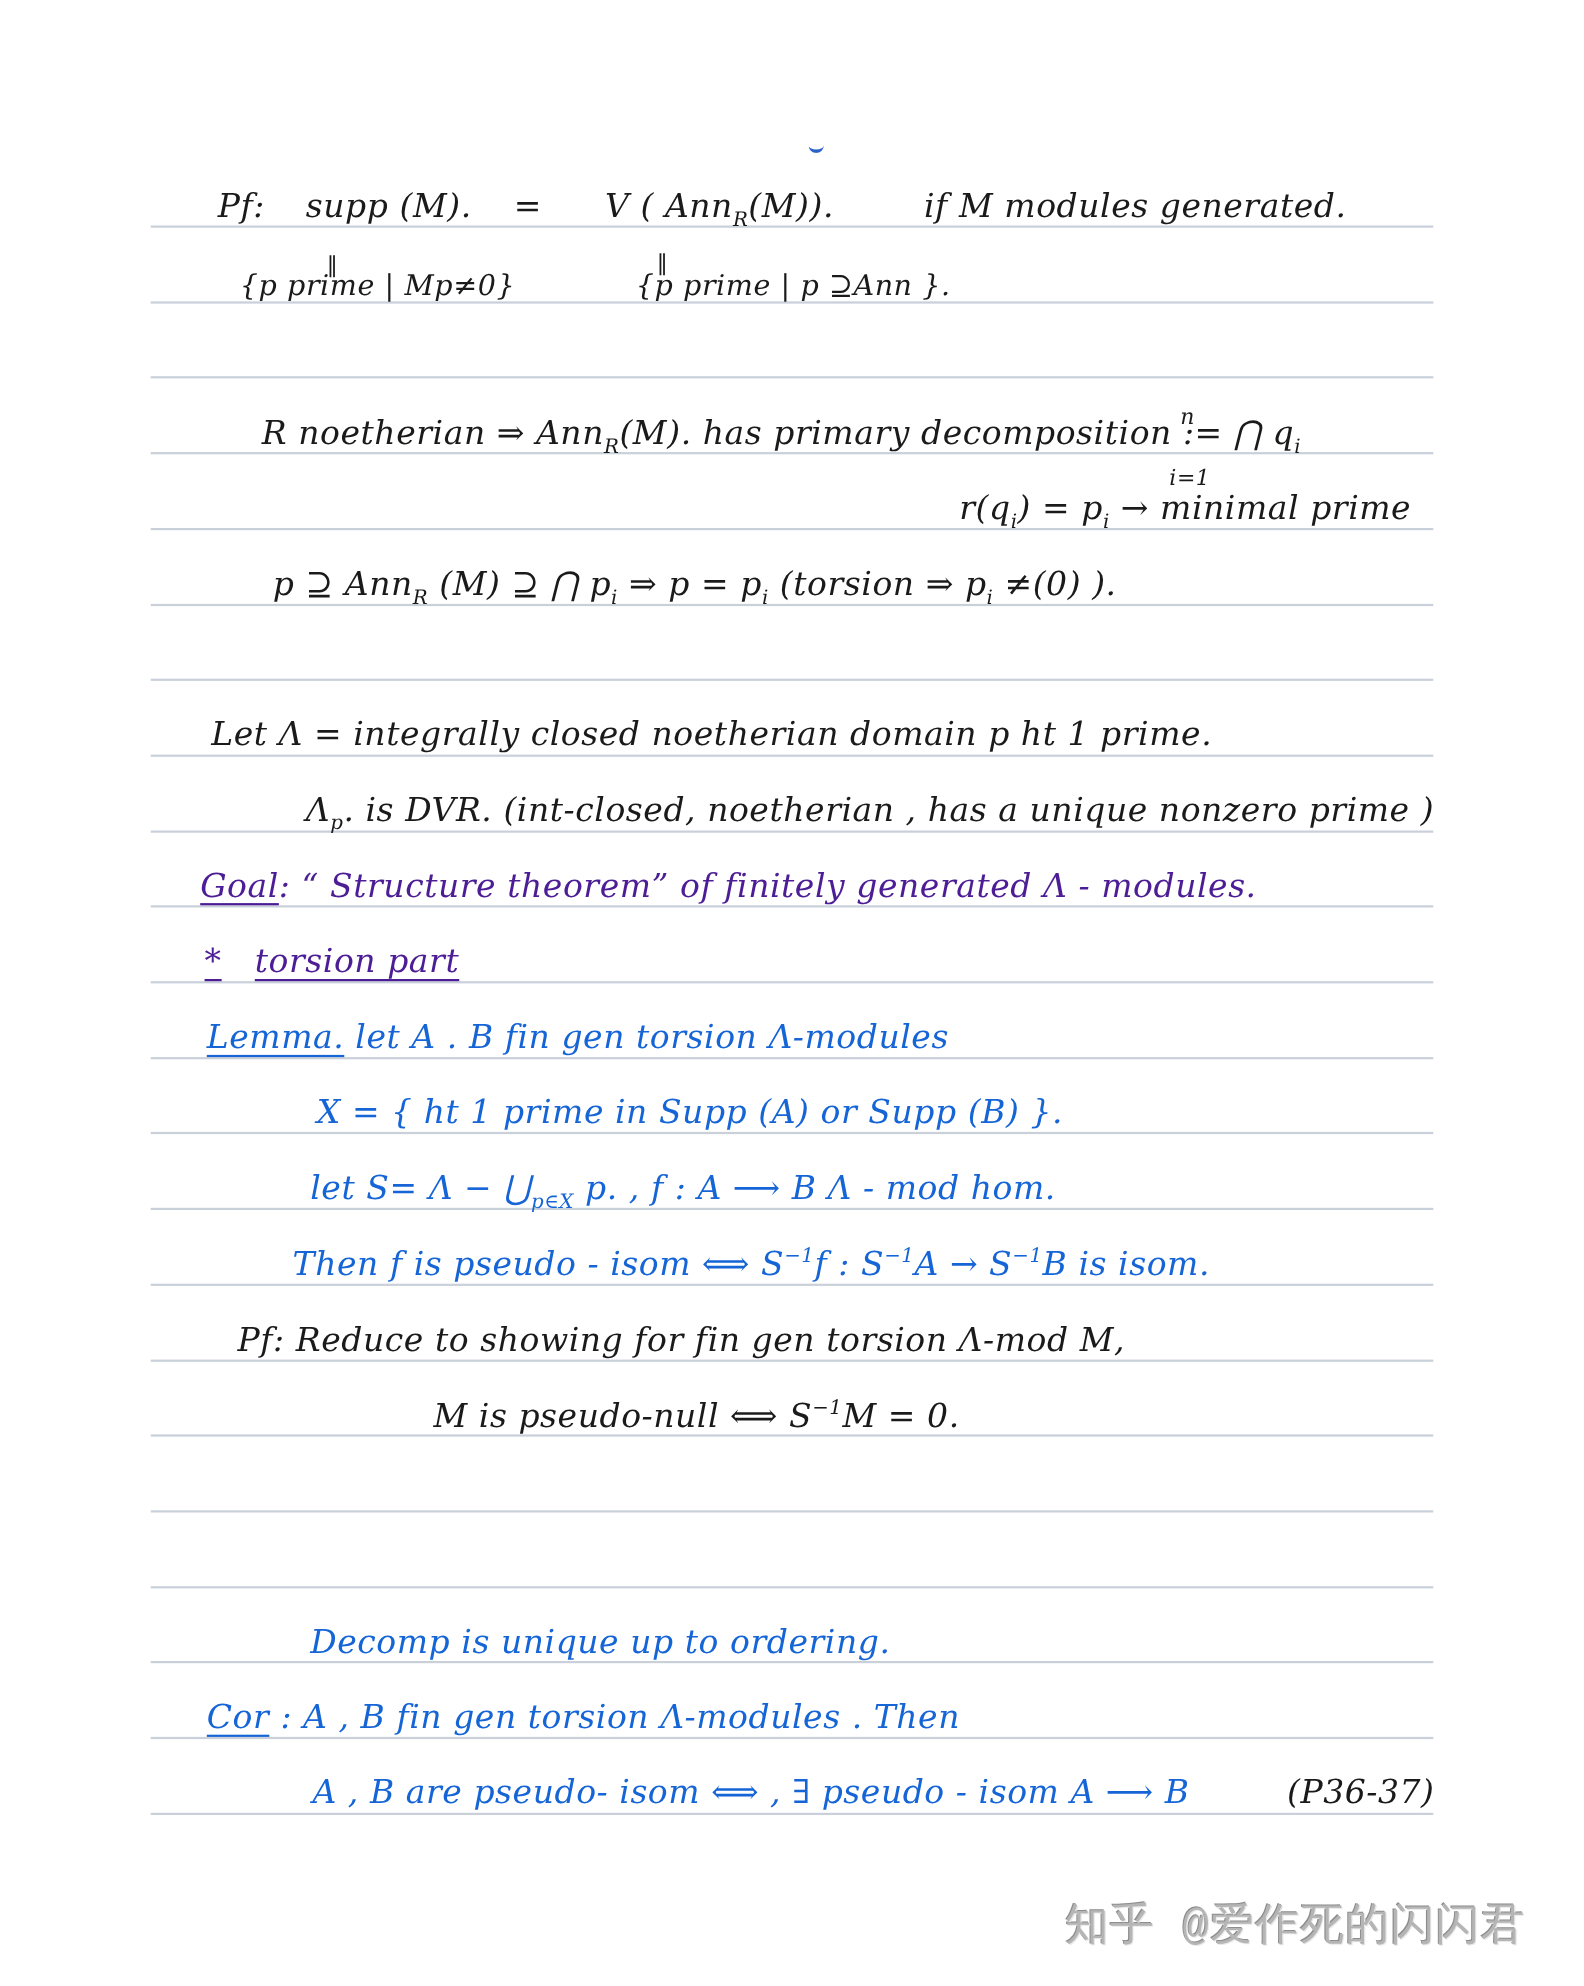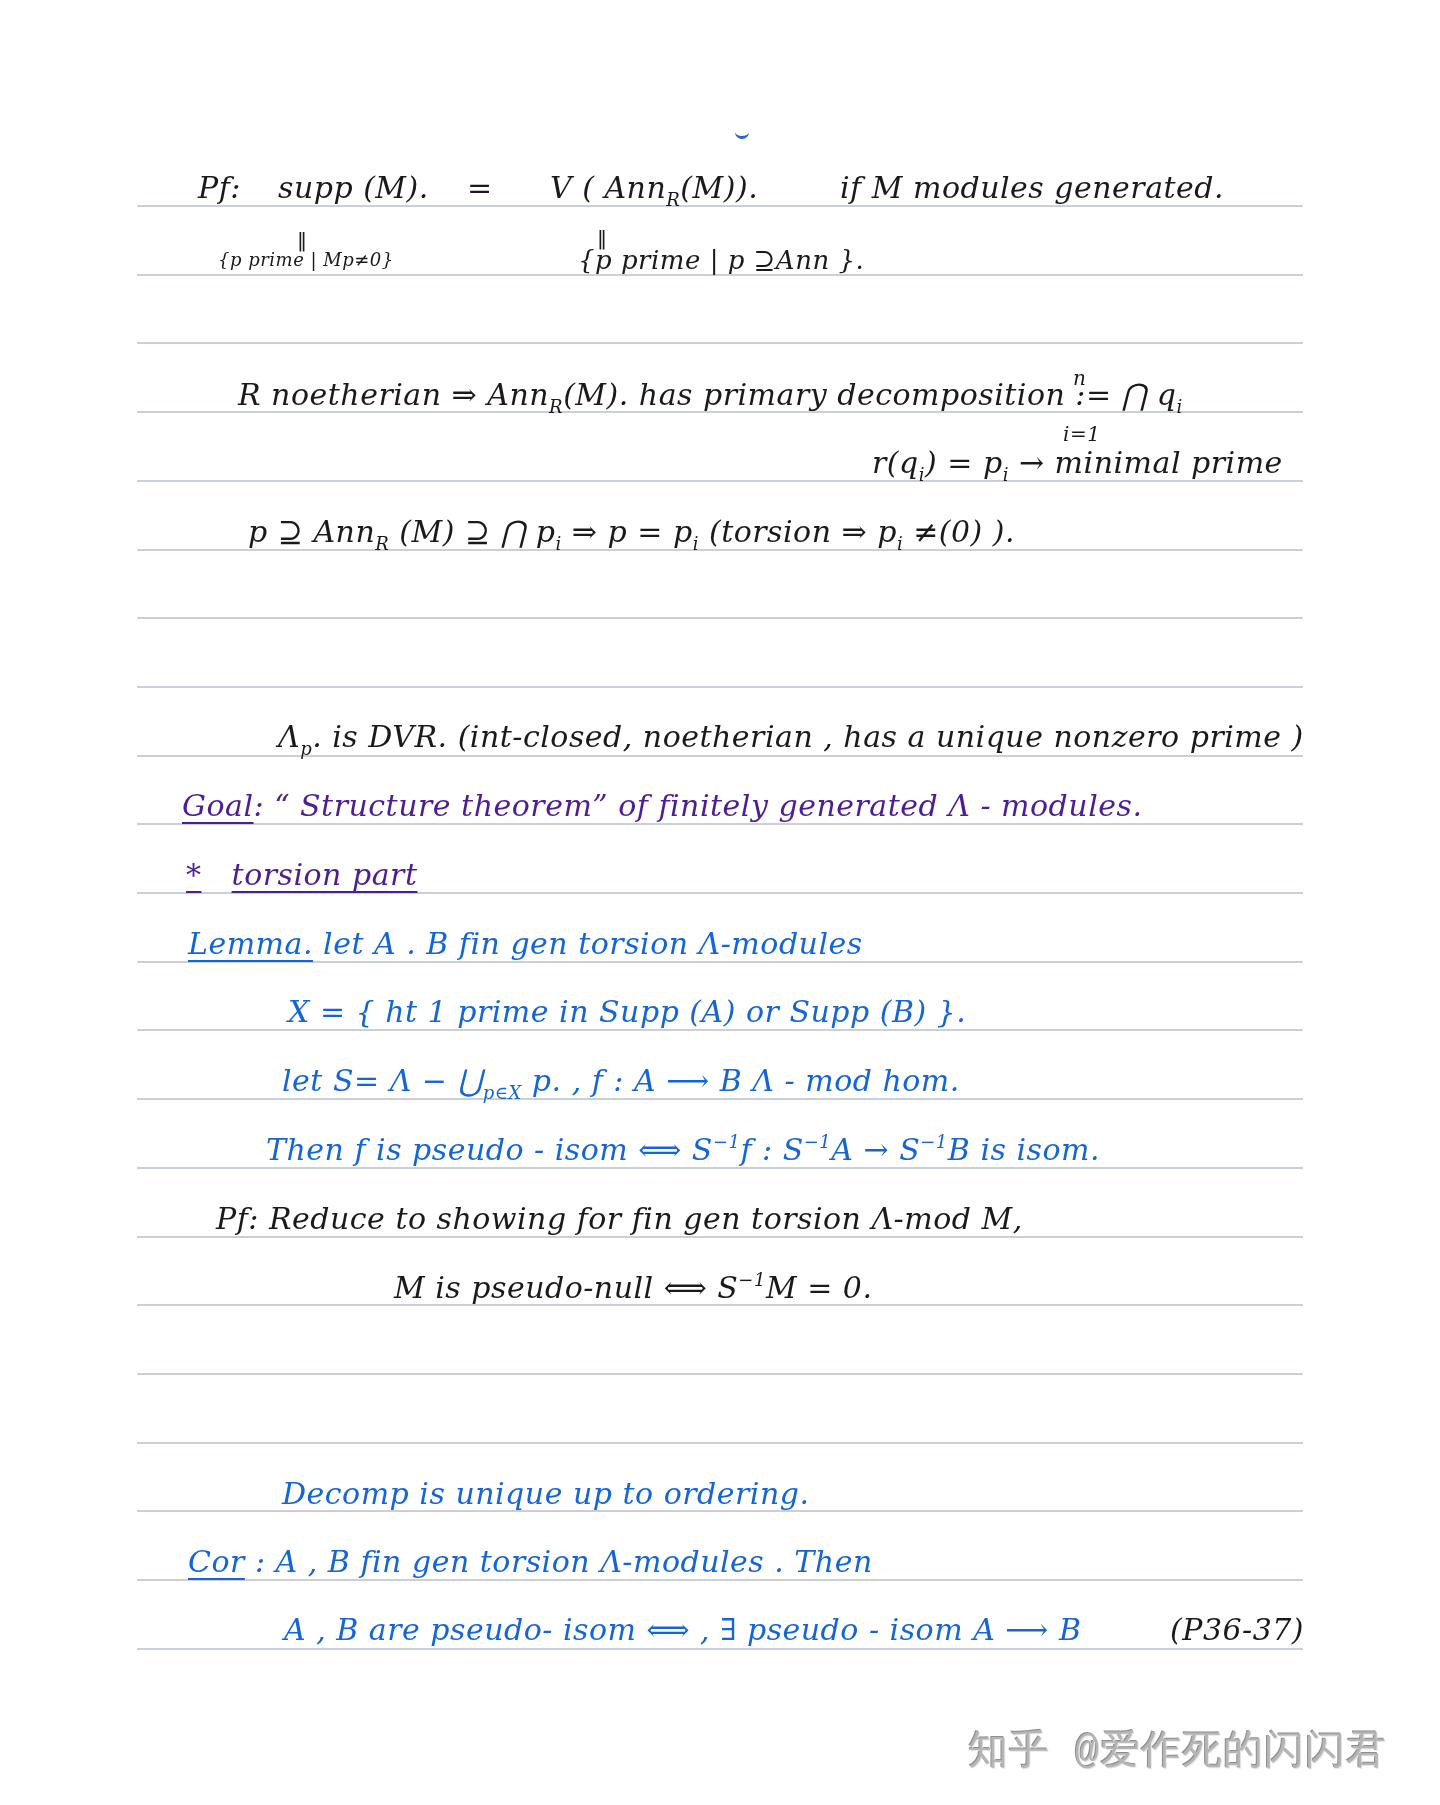--- a/index.html
+++ b/index.html
@@ -67,41 +67,44 @@
   <div class="line black" style="left:530px; top:168px;">
     <span>V ( Ann</span><span class="sub">R</span><span>(M)).</span>
   </div>
   <div class="line black" style="left:820px; top:168px;">
     <span>if   M   modules  generated.</span>
   </div>
 
   <span class="eq-mark" style="left:297px; top:228px;">‖</span>
   <span class="eq-mark" style="left:597px; top:226px;">‖</span>
 
-  <div class="line black" style="left:198px; top:240px; font-size:18px;">
+  <div class="line black" style="left:198px; top:240px; font-size:26px;">
     <span>{p prime | Mp≠0}</span>
   </div>
   <div class="line black" style="left:558px; top:240px; font-size:26px;">
     <span>{p prime | p ⊇Ann }.</span>
   </div>
 
   <div class="line black" style="left:218px; top:375px;">
     <span>R  noetherian  ⇒  Ann</span><span class="sub">R</span><span>(M).  has  primary  decomposition :=  ⋂ q</span><span class="sub">i</span>
   </div>
   <span class="line black small" style="left:1053px; top:358px;">n</span>
   <span class="line black small" style="left:1043px; top:414px;">i=1</span>
 
   <div class="line black" style="left:852px; top:443px;">
     <span>r(q</span><span class="sub">i</span><span>) = p</span><span class="sub">i</span><span>  → minimal  prime</span>
   </div>
 
   <div class="line black" style="left:228px; top:512px;">
     <span>p ⊇ Ann</span><span class="sub">R</span><span> (M) ⊇ ⋂ p</span><span class="sub">i</span><span>  ⇒  p = p</span><span class="sub">i</span><span>   (torsion ⇒  p</span><span class="sub">i</span><span> ≠(0) ).</span>
   </div>
 
+  <div class="line black" style="left:172px; top:648px;">
+    <span>Let  Λ = integrally  closed  noetherian   domain        p  ht 1  prime.</span>
+  </div>
 
   <div class="line black" style="left:258px; top:717px;">
     <span>Λ</span><span class="sub">p</span><span>.   is   DVR.  (int-closed, noetherian ,  has  a  unique  nonzero  prime )</span>
   </div>
 
   <div class="line purple" style="left:182px; top:786px;">
     <span class="u">Goal</span><span>: “ Structure  theorem”  of   finitely   generated   Λ - modules.</span>
   </div>
 
   <div class="line purple" style="left:186px; top:855px;">

